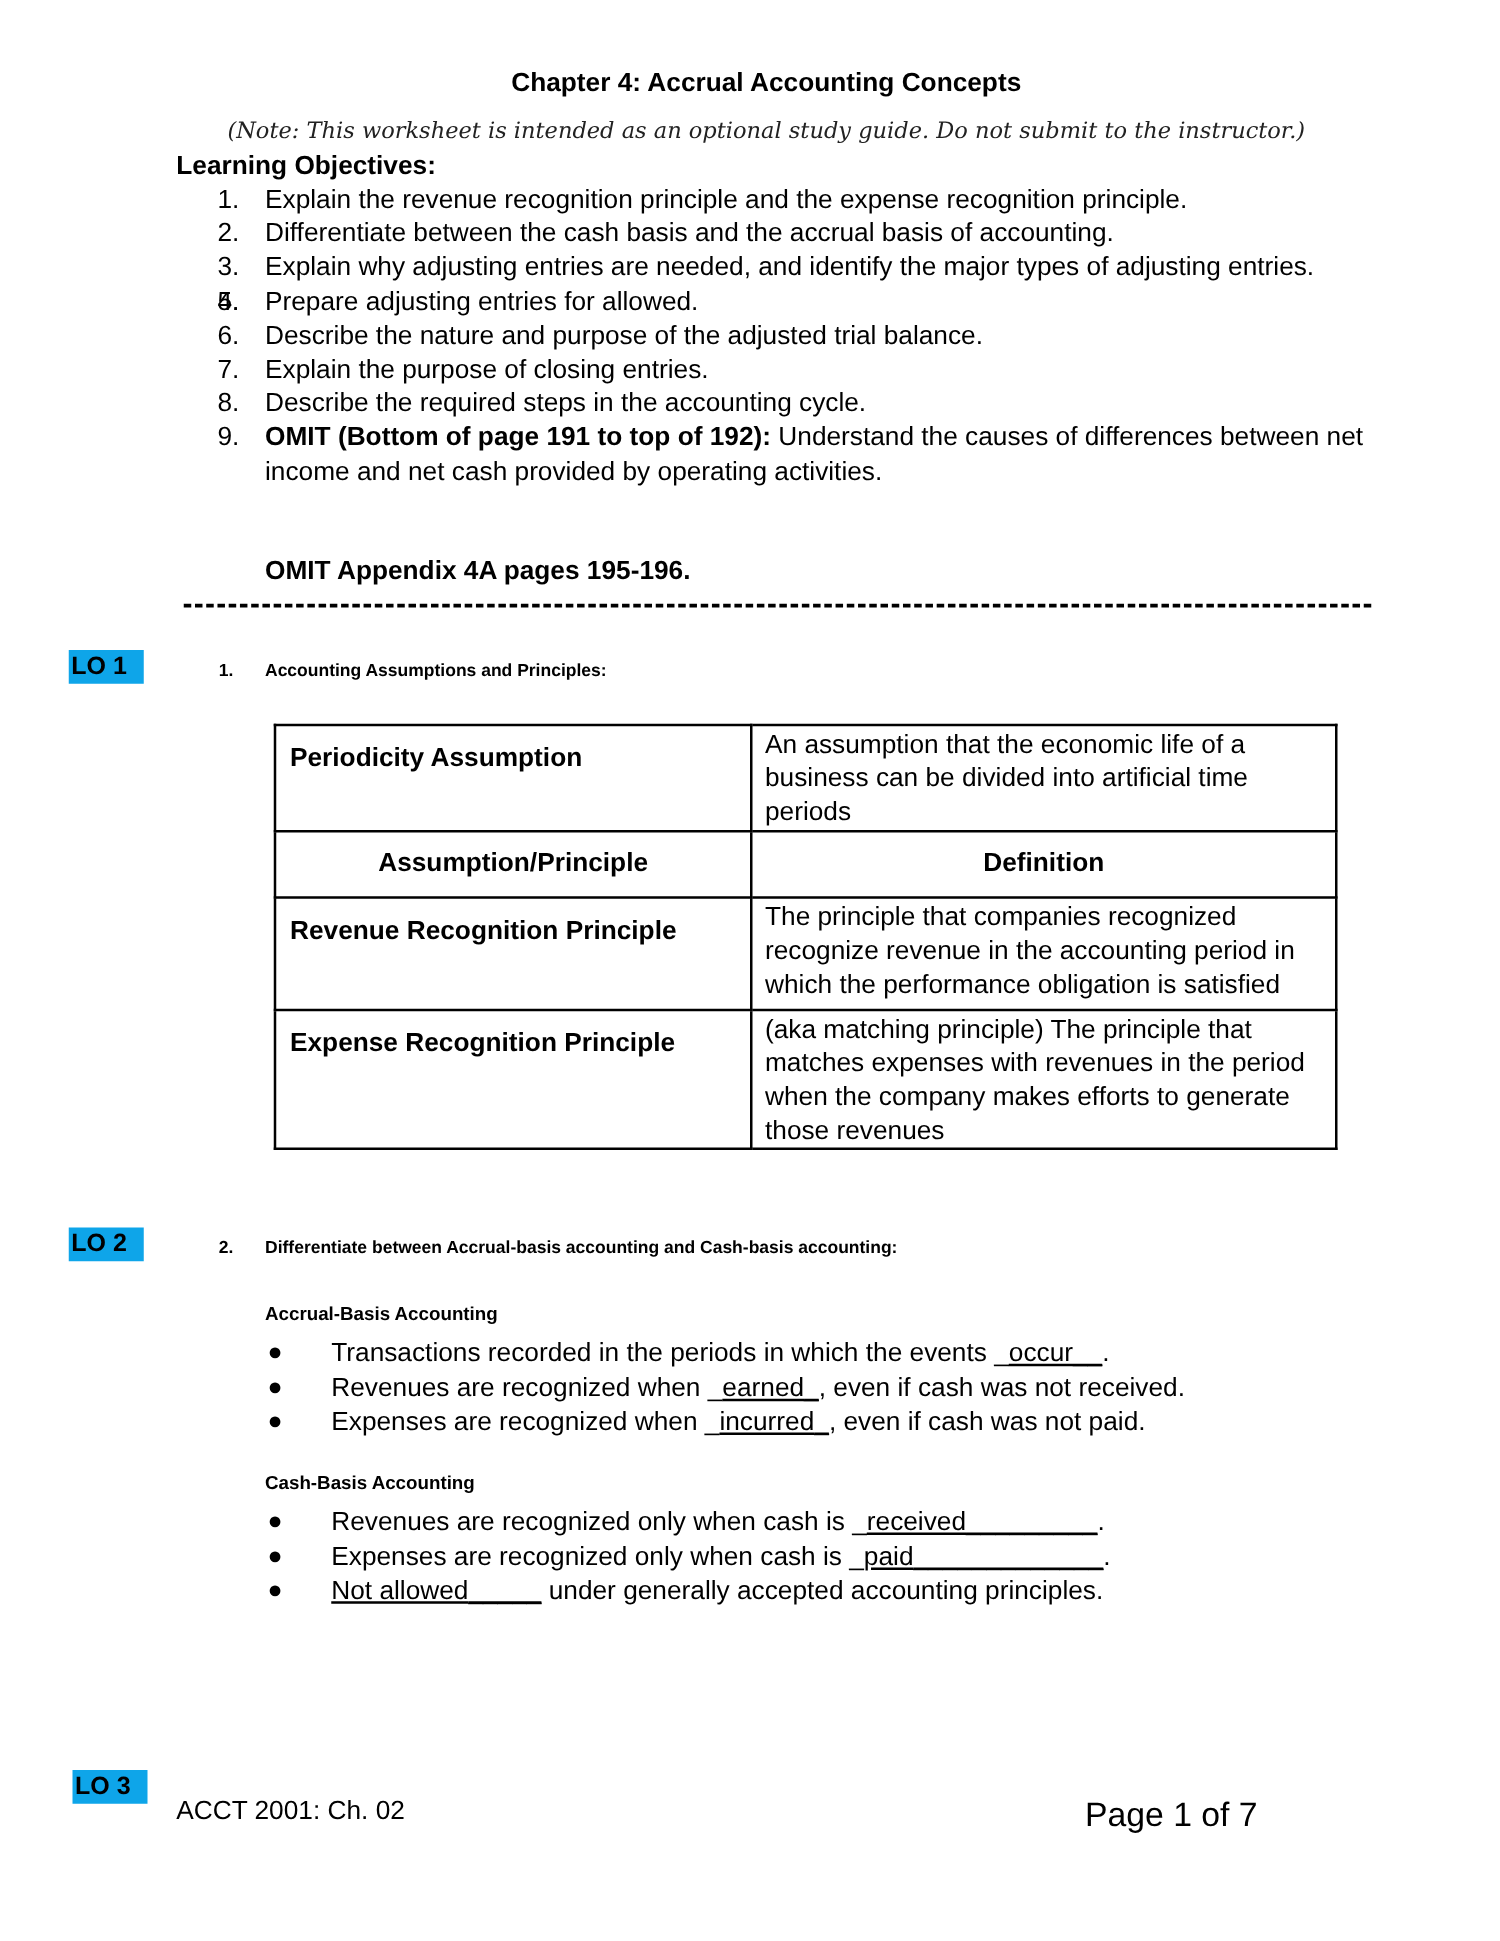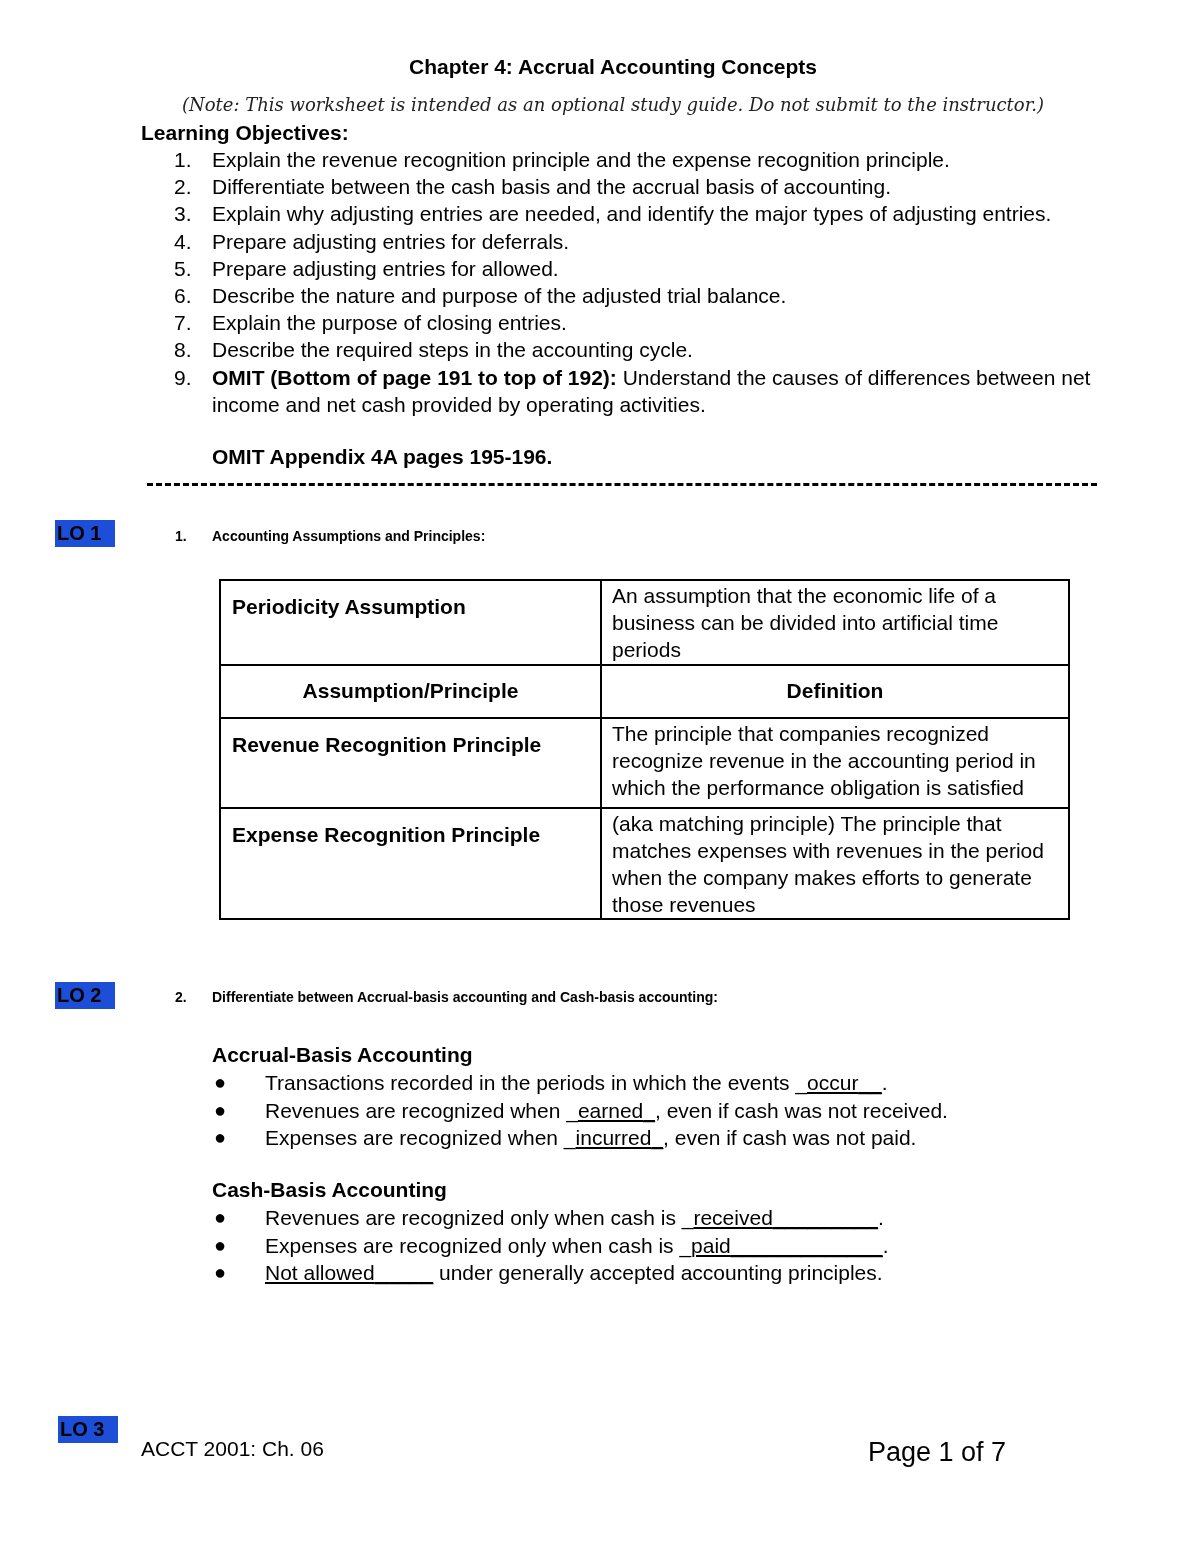--- a/index.html
+++ b/index.html
@@ -11,52 +11,52 @@
           font-family: "DejaVu Serif", serif; font-style: italic; font-size: 18px; color: #222; }
   .lo-heading { position: absolute; top: 121px; left: 141px; font-weight: bold; font-size: 21px; }
   .objectives { position: absolute; top: 146px; left: 174px; width: 920px; margin: 0; padding: 0;
                 list-style: none; font-size: 21px; line-height: 27.2px; }
   .objectives li { position: relative; padding-left: 38px; }
   .objectives .num { position: absolute; left: 0; top: 0; }
   .objectives b { font-weight: bold; }
   .omit-line { position: absolute; top: 445px; left: 212px; font-weight: bold; font-size: 21px; }
   .rule { position: absolute; top: 483px; left: 147px; width: 950px; height: 0;
           border-top: 3px dashed #000; }
-  .lo-tag { position: absolute; background: #1d4ed8; font-weight: bold; font-size: 20px;
+  .lo-tag { position: absolute; background: #0ea5e9; font-weight: bold; font-size: 20px;
             padding: 2px 6px 2px 2px; width: 60px; box-sizing: border-box; }
   .section-title { position: absolute; font-weight: bold; font-size: 14px; }
   .section-title .n { display: inline-block; width: 37px; }
   table.defs { position: absolute; top: 579px; left: 219px; width: 851px; border-collapse: collapse;
                font-size: 21px; }
   table.defs td, table.defs th { border: 2px solid #000; vertical-align: top; }
   table.defs th { font-weight: bold; height: 49px; vertical-align: middle; text-align: center; }
   table.defs td.term { font-weight: bold; padding: 14px 10px 0 11px; width: 358px; }
   table.defs td.def { padding: 1px 10px 0 10px; line-height: 27.2px; }
-  .sub-heading { position: absolute; left: 212px; font-weight: bold; font-size: 21px; }
+  .sub-heading { position: absolute; left: 212px; font-weight: bold; font-size: 15px; }
   .bullets { position: absolute; left: 212px; margin: 0; padding: 0; list-style: none;
              font-size: 21px; line-height: 27.7px; width: 880px; }
   .bullets li { position: relative; padding-left: 53px; }
   .bullets .dot { position: absolute; left: 2px; top: 0; font-size: 20px; }
   .u { text-decoration: underline; }
   .footer-left { position: absolute; top: 1437px; left: 141px; font-size: 21px; }
   .footer-right { position: absolute; top: 1437px; left: 868px; font-size: 27px; }
 </style>
 </head>
 <body>
 
 <div class="title">Chapter 4: Accrual Accounting Concepts</div>
 <div class="note">(Note: This worksheet is intended as an optional study guide. Do not submit to the instructor.)</div>
 
 <div class="lo-heading">Learning Objectives:</div>
 
 <ol class="objectives">
   <li><span class="num">1.</span><span>Explain the revenue recognition principle and the expense recognition principle.</span></li>
   <li><span class="num">2.</span><span>Differentiate between the cash basis and the accrual basis of accounting.</span></li>
   <li><span class="num">3.</span><span>Explain why adjusting entries are needed, and identify the major types of adjusting entries.</span></li>
-  <li><span class="num">4.</span><span>Prepare adjusting entries for deferrals.</span></li>
+  <li><span class="num">4.</span></li>
   <li><span class="num">5.</span><span>Prepare adjusting entries for allowed.</span></li>
   <li><span class="num">6.</span><span>Describe the nature and purpose of the adjusted trial balance.</span></li>
   <li><span class="num">7.</span><span>Explain the purpose of closing entries.</span></li>
   <li><span class="num">8.</span><span>Describe the required steps in the accounting cycle.</span></li>
   <li><span class="num">9.</span><b>OMIT (Bottom of page 191 to top of 192):</b><span> Understand the causes of differences between net income and net cash provided by operating activities.</span></li>
 </ol>
 
 <div class="omit-line">OMIT Appendix 4A pages 195-196.</div>
 
 <div class="rule"></div>
@@ -100,14 +100,14 @@
 </ul>
 
 <div class="sub-heading" style="top:1178px;">Cash-Basis Accounting</div>
 <ul class="bullets" style="top:1204px;">
   <li><span class="dot">●</span><span>Revenues are recognized only when cash is </span><span>_</span><span class="u">received</span><span class="u">_________</span><span>.</span></li>
   <li><span class="dot">●</span><span>Expenses are recognized only when cash is </span><span>_</span><span class="u">paid</span><span class="u">_____________</span><span>.</span></li>
   <li><span class="dot">●</span><span></span><span></span><span class="u">Not allowed</span><span class="u">_____</span><span> under generally accepted accounting principles.</span></li>
 </ul>
 
 <div class="lo-tag" style="top:1416px; left:58px;">LO 3</div>
-<div class="footer-left">ACCT 2001: Ch. 06</div>
+<div class="footer-left">ACCT 2001: Ch. 02</div>
 <div class="footer-right">Page 1 of 7</div>
 
 </body></html>

